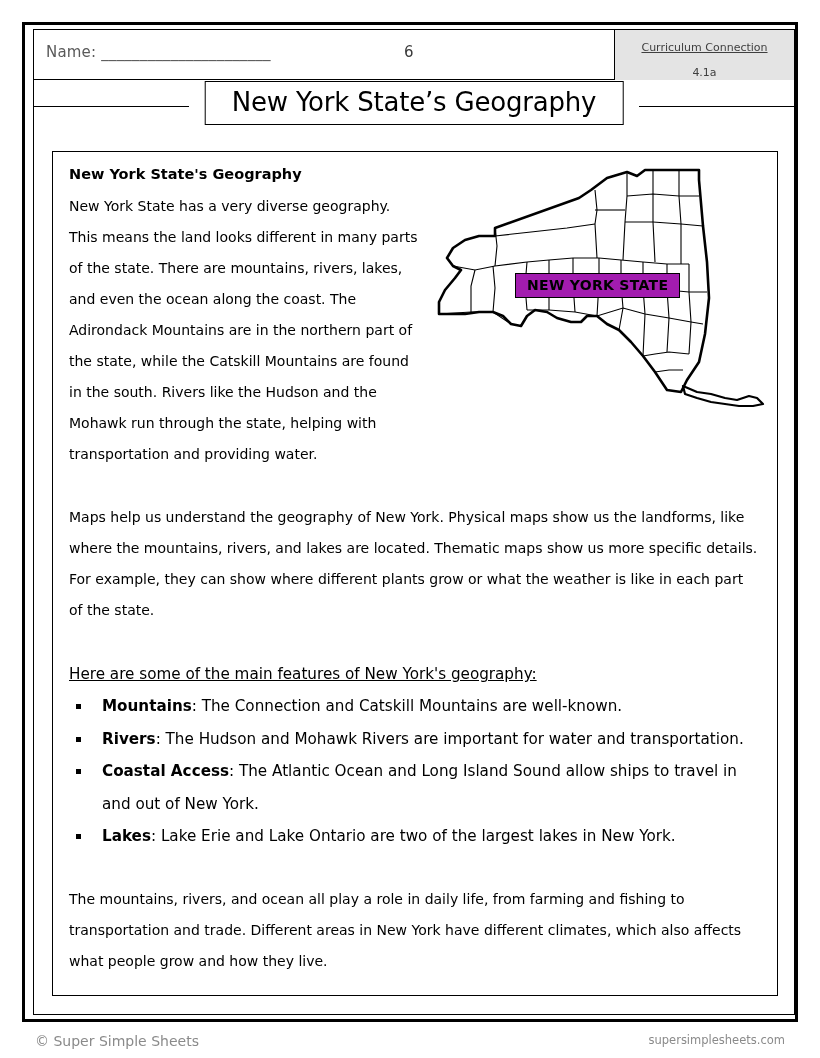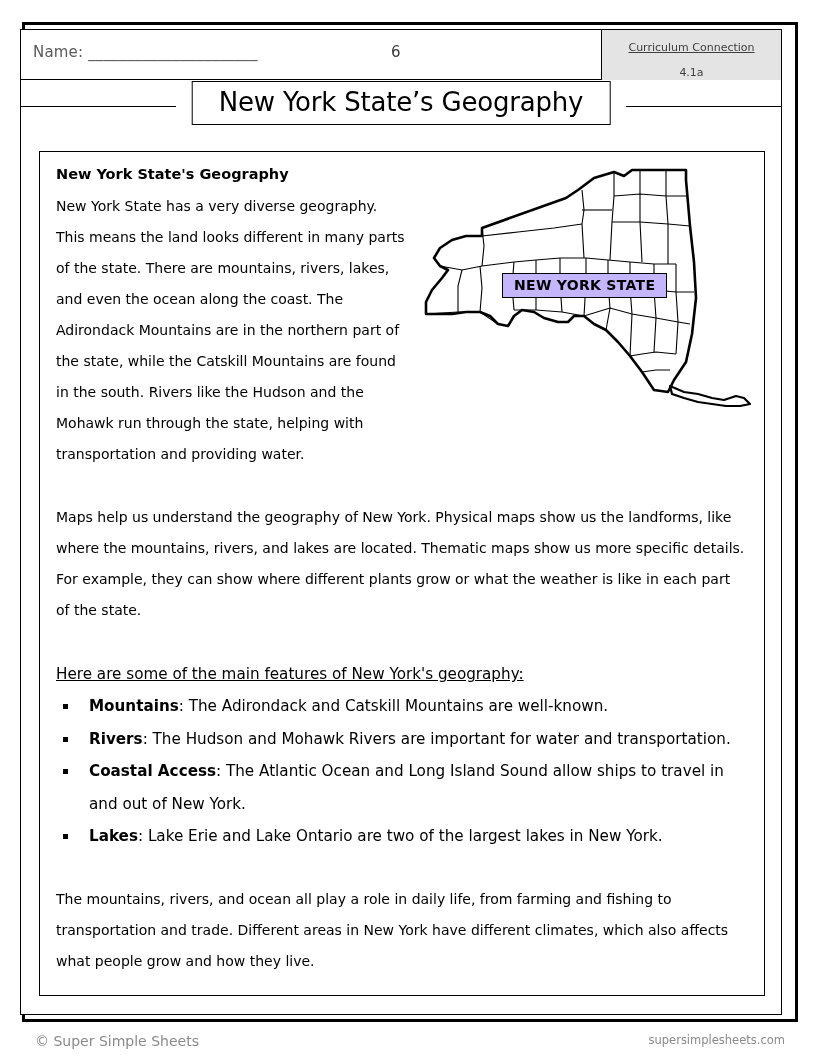--- a/index.html
+++ b/index.html
@@ -19,21 +19,21 @@
   .page-frame {
     position: absolute;
     left: 22px; top: 22px;
     width: 776px; height: 1000px;
     border: 3px solid #000;
   }
 
   
   .sheet {
     position: absolute;
-    left: 20px; top: 29px;
+    left: 33px; top: 29px;
     width: 762px; height: 986px;
     border: 1.5px solid #000;
     background: #fff;
   }
 
   
   .header-row {
     position: relative;
     height: 50px;
     border-bottom: 1.5px solid #000;
@@ -125,21 +125,21 @@
     float: right;
     width: 336px;
     margin: 0 -6px 4px 10px;
     position: relative;
   }
   .map-figure svg { display: block; width: 100%; height: auto; }
   .map-label {
     position: absolute;
     left: 84px;
     top: 107px;
-    background: #c4b5fd;
+    background: #a21caf;
     border: 1.3px solid #000;
     padding: 3px 11px 4px 11px;
     font-size: 14px;
     font-weight: bold;
     letter-spacing: .3px;
     white-space: nowrap;
   }
 
   p.para {
     margin: 0 0 0 0;
@@ -270,21 +270,21 @@
 
     <p class="para">New York State has a very diverse geography. This means the land looks different in many parts of the state. There are mountains, rivers, lakes, and even the ocean along the coast. The Adirondack Mountains are in the northern part of the state, while the Catskill Mountains are found in the south. Rivers like the Hudson and the Mohawk run through the state, helping with transportation and providing water.</p>
 
     <p class="para spaced">Maps help us understand the geography of New York. Physical maps show us the landforms, like where the mountains, rivers, and lakes are located. Thematic maps show us more specific details. For example, they can show where different plants grow or what the weather is like in each part of the state.</p>
 
     <div class="list-lead">Here are some of the main features of New York's geography:</div>
 
     <ul class="features">
       <li>
         <span class="bullet-square"></span>
-        <b>Mountains</b><span>: The Adirondack and Catskill Mountains are well-known.</span>
+        <b>Mountains</b><span>: The Connection and Catskill Mountains are well-known.</span>
       </li>
       <li>
         <span class="bullet-square"></span>
         <b>Rivers</b><span>: The Hudson and Mohawk Rivers are important for water and transportation.</span>
       </li>
       <li>
         <span class="bullet-square"></span>
         <b>Coastal Access</b><span>: The Atlantic Ocean and Long Island Sound allow ships to travel in and out of New York.</span>
       </li>
       <li>

